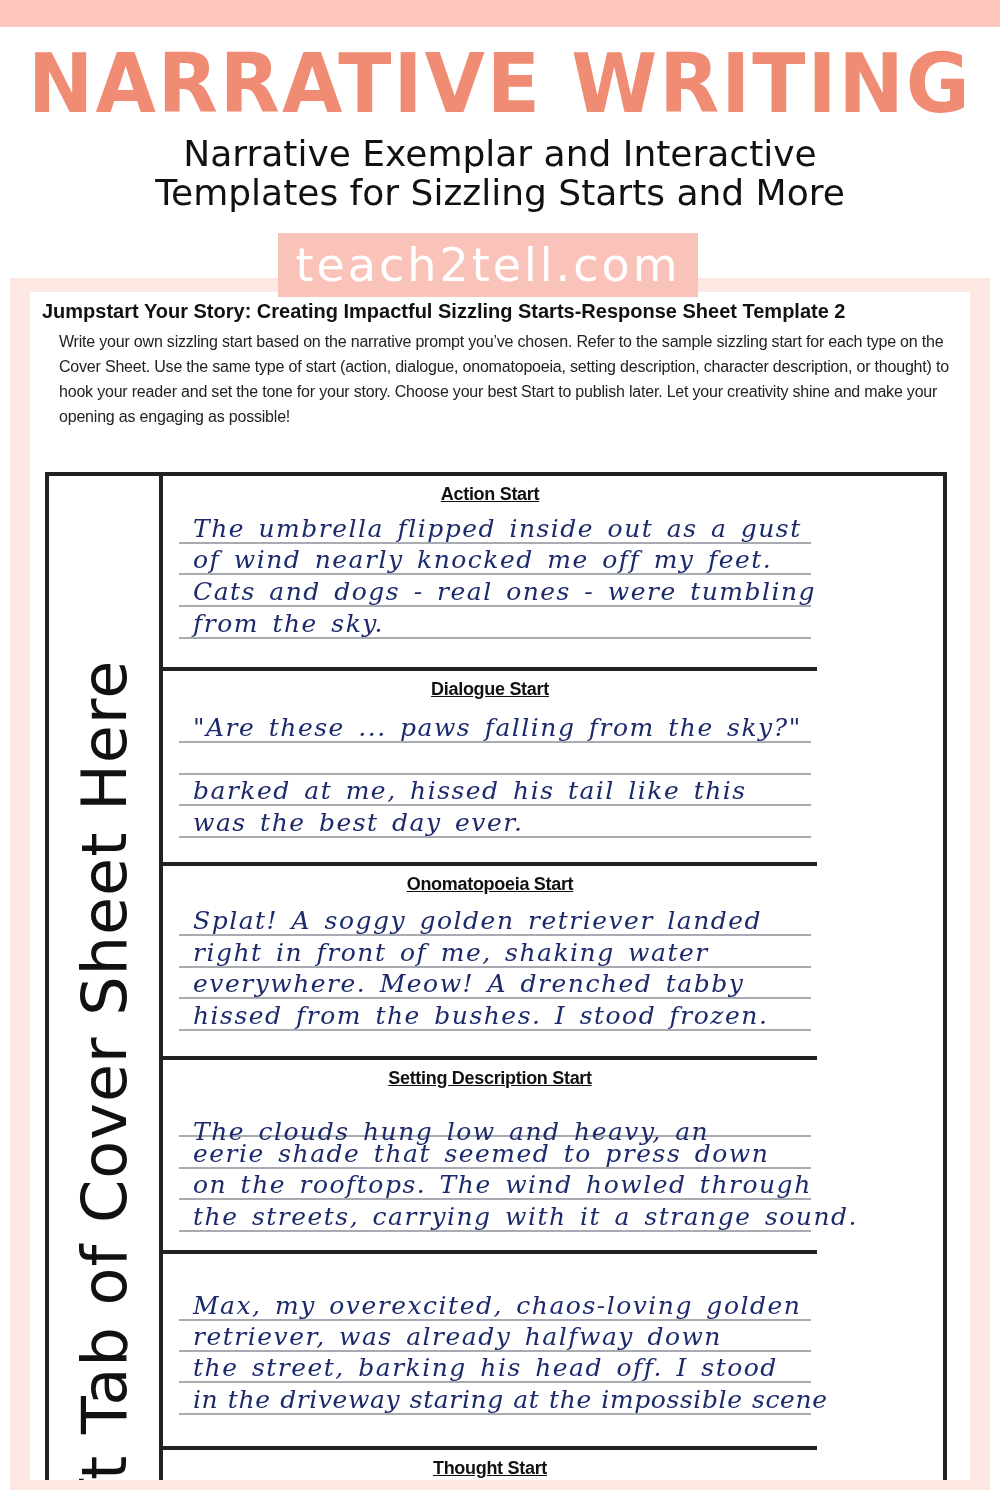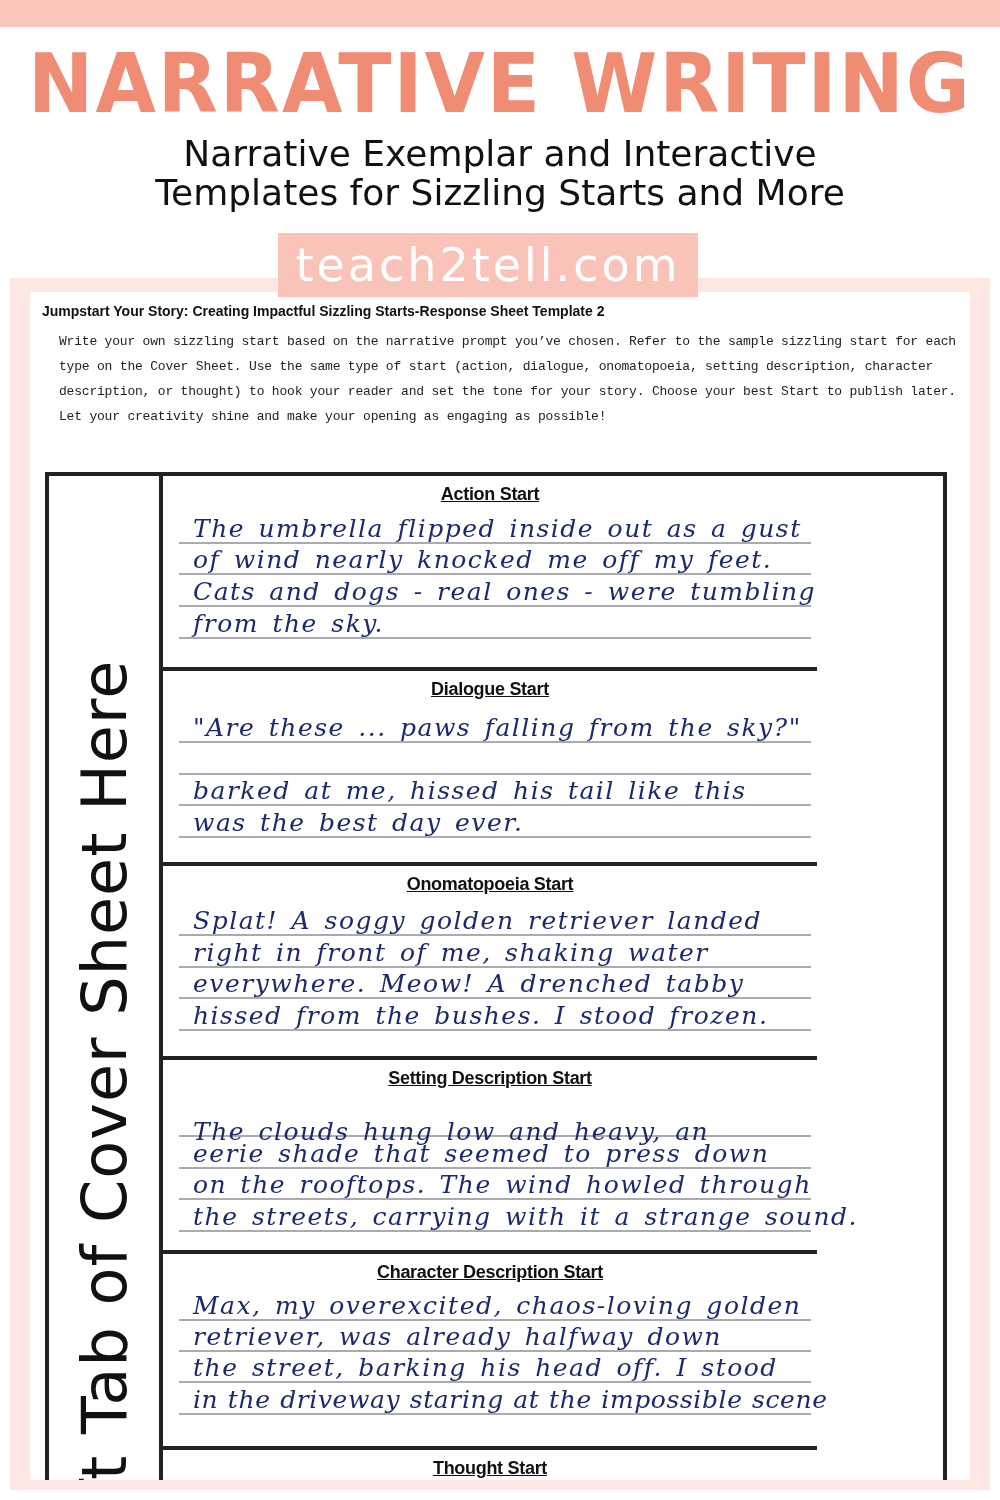--- a/index.html
+++ b/index.html
@@ -34,26 +34,26 @@
   }
   .brand-badge {
     position: absolute; left: 278px; top: 233px; width: 420px; height: 64px;
     background: #f9c3b9; color: #ffffff; text-align: center;
     font-family: "DejaVu Sans", sans-serif; font-size: 46px; line-height: 64px;
     letter-spacing: 3px; z-index: 3;
   }
   .sheet-heading {
     position: absolute; left: 42px; top: 298px; width: 930px;
     font-family: "Liberation Sans", sans-serif; font-weight: bold;
-    font-size: 14px; line-height: 26px; color: #111;
+    font-size: 20px; line-height: 26px; color: #111;
     white-space: nowrap; z-index: 2;
   }
   .instructions {
     position: absolute; left: 59px; top: 329px; width: 900px;
-    font-family: Liberation Mono, monospace; font-size: 13px; line-height: 25px;
+    font-family: Liberation Sans, sans-serif; font-size: 16px; line-height: 25px;
     color: #222; z-index: 2; letter-spacing: -0.2px;
   }
   .table-box {
     position: absolute; left: 45px; top: 472px; width: 902px; height: 1020px;
     border: 4px solid #222; border-bottom: none; box-sizing: border-box;
     background: #fff; z-index: 2;
   }
   .tab-col {
     position: absolute; left: 0; top: 0; width: 114px; height: 100%;
     border-right: 4px solid #222; box-sizing: border-box; overflow: hidden;
@@ -159,21 +159,20 @@
     <div class="rule" style="top:107px;"></div>
     <div class="rule" style="top:138px;"></div>
     <div class="rule" style="top:170px;"></div>
     <div class="hand-line" style="top:57px;">The clouds hung low and heavy, an</div>
     <div class="hand-line" style="top:79px;">eerie shade that seemed to press down</div>
     <div class="hand-line" style="top:110px;">on the rooftops. The wind howled through</div>
     <div class="hand-line" style="top:142px;">the streets, carrying with it a strange sound.</div>
   </div>
 
   <div class="section" style="top:778px; height:196px;">
-    <div class="section-title">Character Description Start</div>
     <div class="rule" style="top:65px;"></div>
     <div class="rule" style="top:96px;"></div>
     <div class="rule" style="top:127px;"></div>
     <div class="rule" style="top:159px;"></div>
     <div class="hand-line" style="top:37px;">Max, my overexcited, chaos-loving golden</div>
     <div class="hand-line" style="top:68px;">retriever, was already halfway down</div>
     <div class="hand-line" style="top:99px;">the street, barking his head off. I stood</div>
     <div class="hand-line" style="top:131px; letter-spacing:0.6px; word-spacing:1px;">in the driveway staring at the impossible scene</div>
   </div>
 

